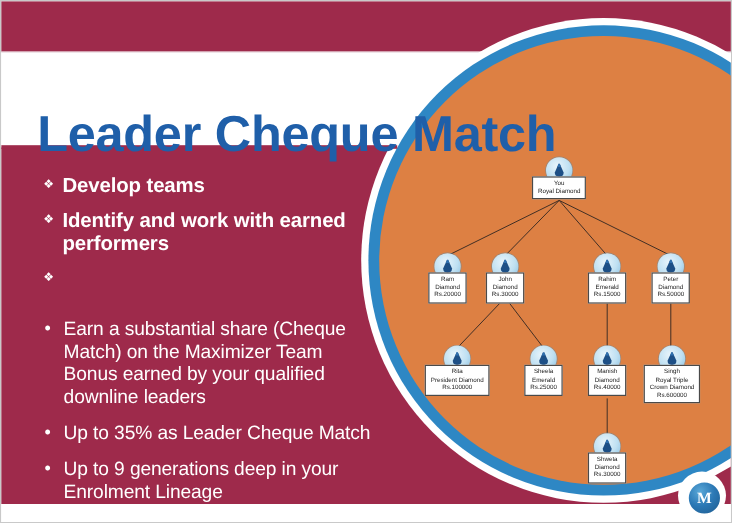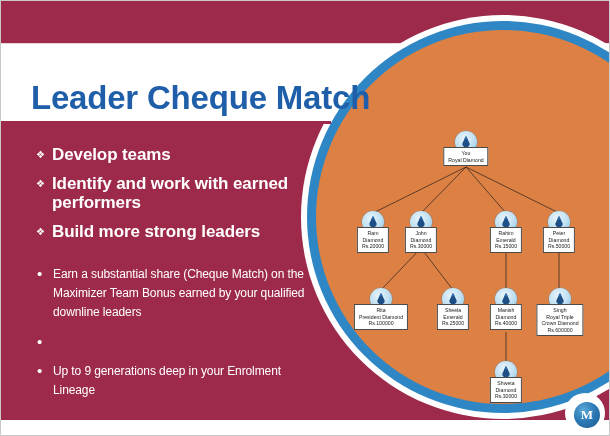--- a/index.html
+++ b/index.html
@@ -23,22 +23,22 @@
     position:absolute;left:0;top:42px;width:610px;height:1px;
     background:#e8d6dc;
   }
 
   
   .title-band{
     position:absolute;left:0;top:43px;width:610px;height:79px;
     background:#ffffff;
   }
   .slide-title{
-    position:absolute;left:30px;top:78px;
-    font-size:33px;line-height:38px;
+    position:absolute;left:30px;top:92px;
+    font-size:42px;line-height:38px;
     font-weight:bold;
     color:#1f5fa9;
     letter-spacing:-0.2px;
     white-space:nowrap;
     z-index:30;
   }
 
   
   .maroon-panel{
     position:absolute;left:0;top:122px;width:610px;height:297px;
@@ -78,21 +78,21 @@
   .bullets-a .b-mark{font-size:10px;line-height:19px;padding-left:1px;}
   .bullets-b .b-mark{font-size:15px;line-height:18px;padding-left:2px;}
   .b-text{
     color:#ffffff;
   }
   .bullets-a .b-text{
     font-size:17px;line-height:19.5px;font-weight:bold;
     letter-spacing:-0.1px;
   }
   .bullets-b .b-text{
-    font-size:12px;line-height:19px;font-weight:normal;
+    font-size:16px;line-height:19px;font-weight:normal;
     letter-spacing:-0.1px;
   }
   .bullets-b .b-row{margin-bottom:11px;}
 
   
   .circle-white{
     position:absolute;
     left:300px;top:14px;
     width:404px;height:404px;
     border-radius:50%;
@@ -215,31 +215,31 @@
     <div class="b-row">
       <span class="b-mark">❖</span>
       <span class="b-text">Develop teams</span>
     </div>
     <div class="b-row">
       <span class="b-mark">❖</span>
       <span class="b-text">Identify and work with earned performers</span>
     </div>
     <div class="b-row">
       <span class="b-mark">❖</span>
-      <span class="b-text">Build more strong leaders</span>
     </div>
   </div>
 
   <div class="bullets-b">
     <div class="b-row">
       <span class="b-mark">•</span>
       <span class="b-text">Earn a substantial share (Cheque Match) on the Maximizer Team Bonus earned by your  qualified downline leaders</span>
     </div>
     <div class="b-row">
       <span class="b-mark">•</span>
+      <span class="b-text">Up to 35% as Leader Cheque Match</span>
     </div>
     <div class="b-row">
       <span class="b-mark">•</span>
       <span class="b-text">Up to 9 generations deep in your Enrolment Lineage</span>
     </div>
   </div>
 
   <div class="circle-white"></div>
   <div class="circle-blue"></div>
   <div class="circle-orange"></div>

